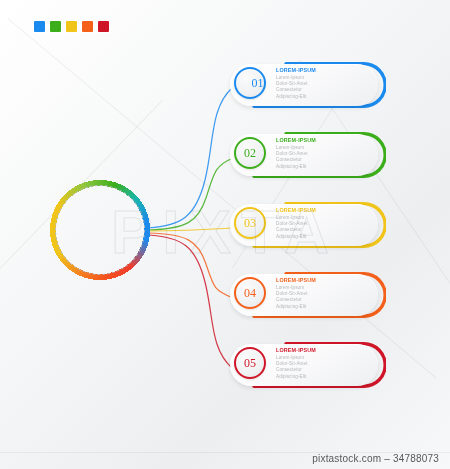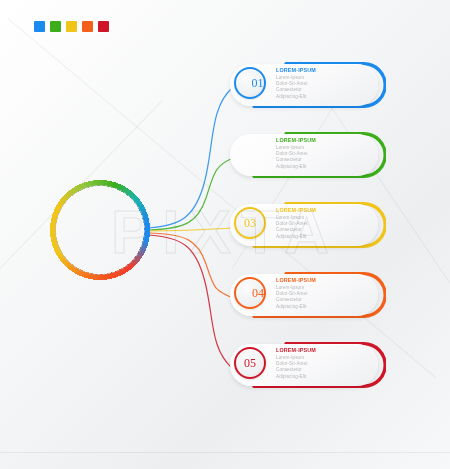--- a/index.html
+++ b/index.html
@@ -256,20 +256,23 @@
       <div class="card-line" style="color: rgb(180, 183, 186);">Consectetur</div>
       <div class="card-line" style="color: rgb(180, 183, 186);">Adipiscing-Elit</div>
     </div>
   </div>
 
   <div class="card" id="card-1" style="top:132px">
     <svg class="card-arc" viewBox="0 0 158 46">
       <path fill="none" stroke-width="3.4" stroke-linecap="round" d="M58,1.8 L136,1.8 A21.2,21.2 0 0 1 136,44.2 L26,44.2" stroke="#3cae1b"></path>
     </svg>
     <div class="card-body"></div>
+    <div class="badge" style="border: 2px solid rgb(60, 174, 27);">
+      <span class="badge-num" style="color: rgb(60, 174, 27);">02</span>
+    </div>
     <div class="card-text">
       <div class="card-title" style="color: rgb(60, 174, 27);">LOREM-IPSUM</div>
       <div class="card-line" style="color: rgb(180, 183, 186);">Lorem-Ipsum</div>
       <div class="card-line" style="color: rgb(180, 183, 186);">Dolor-Sit-Amet</div>
       <div class="card-line" style="color: rgb(180, 183, 186);">Consectetur</div>
       <div class="card-line" style="color: rgb(180, 183, 186);">Adipiscing-Elit</div>
     </div>
   </div>
 
   <div class="card" id="card-2" style="top:202px">
@@ -287,21 +290,21 @@
       <div class="card-line" style="color: rgb(180, 183, 186);">Consectetur</div>
       <div class="card-line" style="color: rgb(180, 183, 186);">Adipiscing-Elit</div>
     </div>
   </div>
 
   <div class="card" id="card-3" style="top:272px">
     <svg class="card-arc" viewBox="0 0 158 46">
       <path fill="none" stroke-width="3.4" stroke-linecap="round" d="M58,1.8 L136,1.8 A21.2,21.2 0 0 1 136,44.2 L26,44.2" stroke="#f4601a"></path>
     </svg>
     <div class="card-body"></div>
-    <div class="badge" style="border: 2px solid rgb(244, 96, 26); justify-content: flex-end;">
+    <div class="badge" style="border: 2px solid rgb(244, 96, 26);">
       <span class="badge-num" style="color: rgb(244, 96, 26);">04</span>
     </div>
     <div class="card-text">
       <div class="card-title" style="color: rgb(244, 96, 26);">LOREM-IPSUM</div>
       <div class="card-line" style="color: rgb(180, 183, 186);">Lorem-Ipsum</div>
       <div class="card-line" style="color: rgb(180, 183, 186);">Dolor-Sit-Amet</div>
       <div class="card-line" style="color: rgb(180, 183, 186);">Consectetur</div>
       <div class="card-line" style="color: rgb(180, 183, 186);">Adipiscing-Elit</div>
     </div>
   </div>
@@ -319,14 +322,15 @@
       <div class="card-line" style="color: rgb(180, 183, 186);">Lorem-Ipsum</div>
       <div class="card-line" style="color: rgb(180, 183, 186);">Dolor-Sit-Amet</div>
       <div class="card-line" style="color: rgb(180, 183, 186);">Consectetur</div>
       <div class="card-line" style="color: rgb(180, 183, 186);">Adipiscing-Elit</div>
     </div>
   </div>
 
   <div id="wm-pixta">
     <span class="inner">PIXTA</span>
   </div>
+  <div id="footer">pixtastock.com – 34788073</div>
 
 </div>
 
 </body></html>

